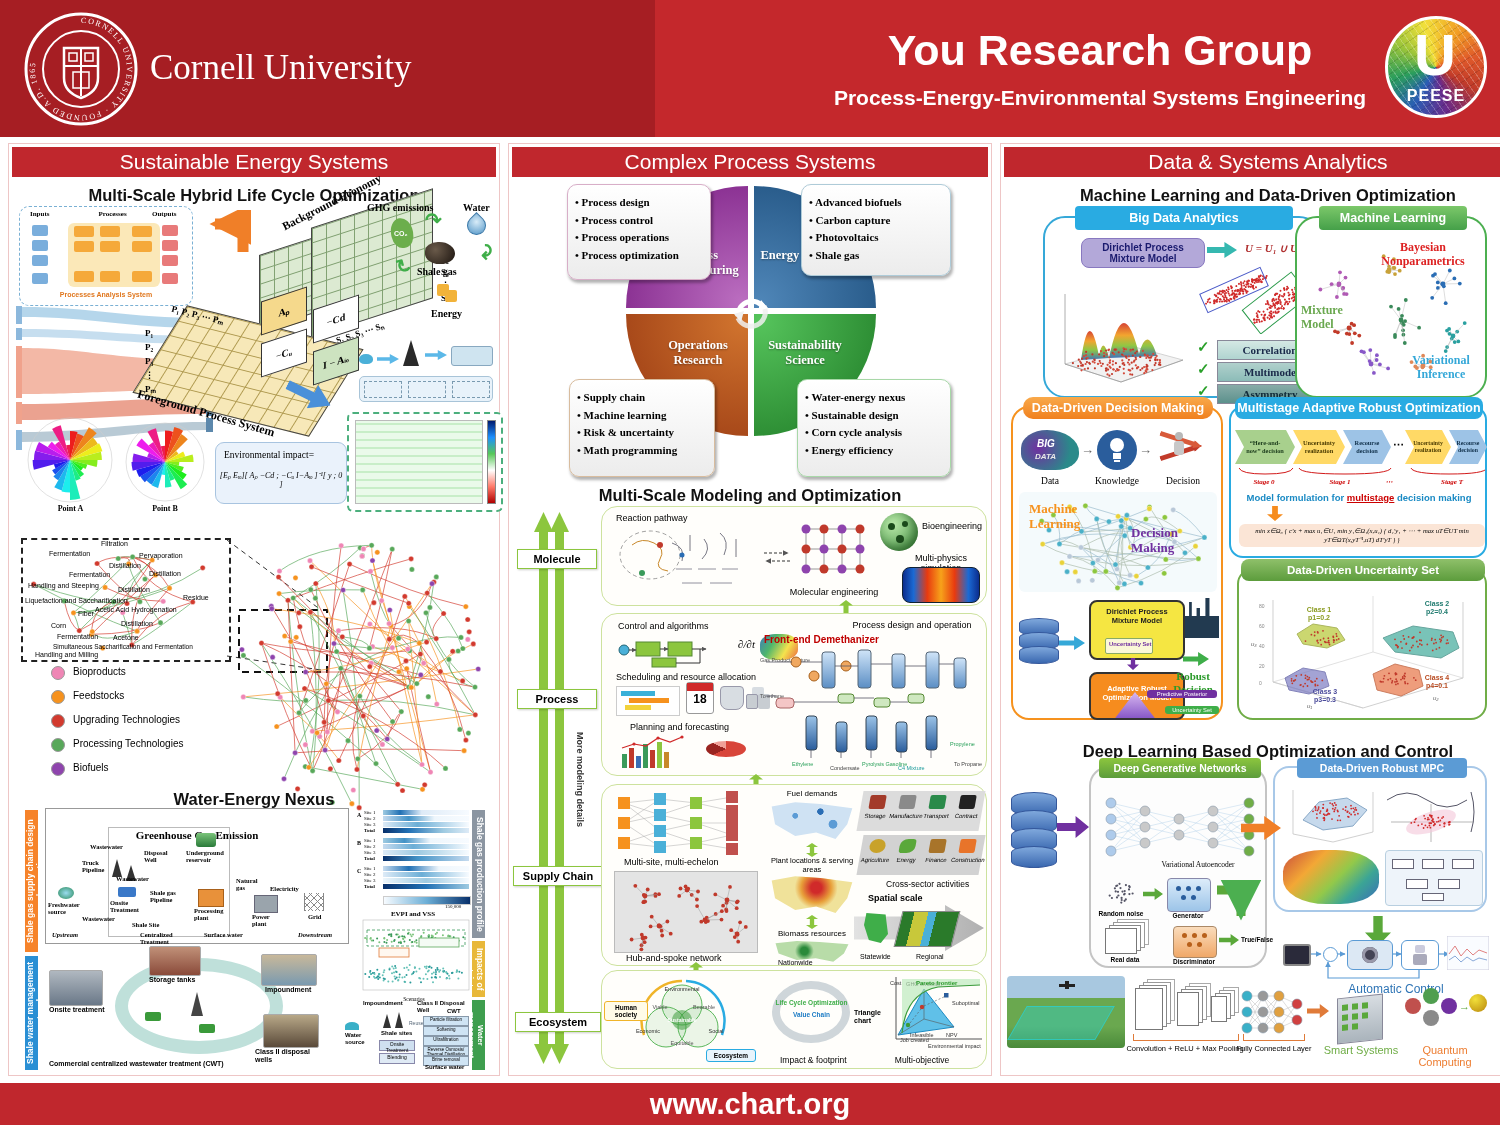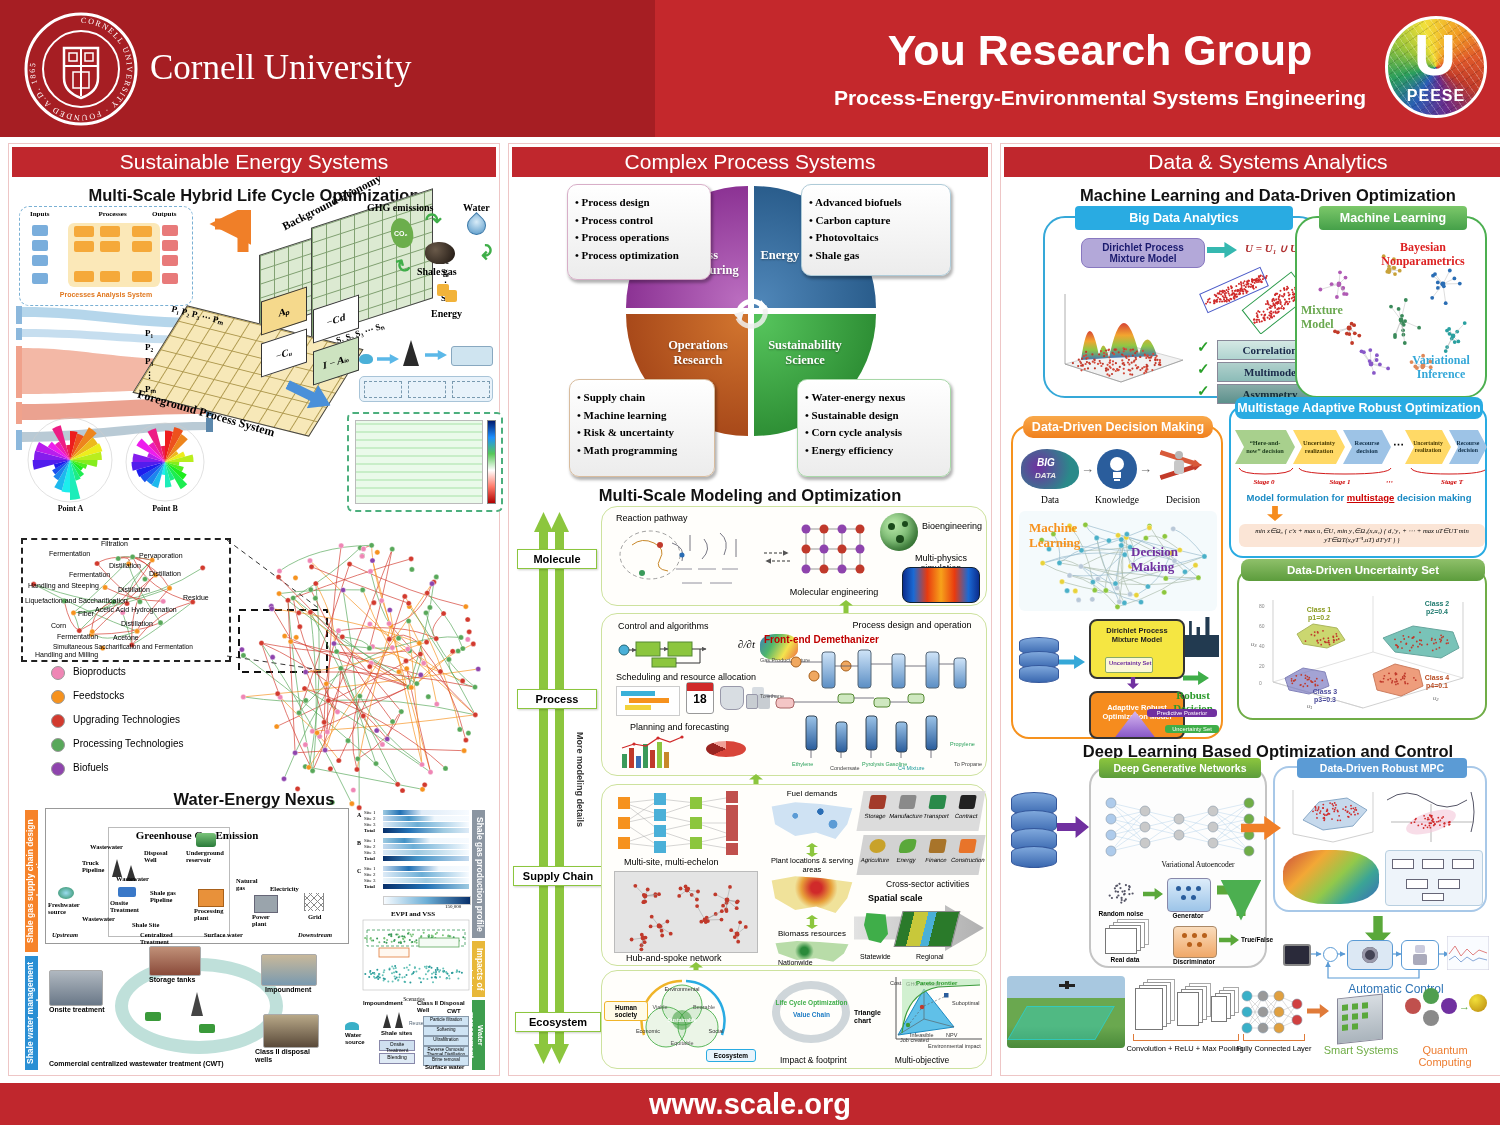--- a/index.html
+++ b/index.html
@@ -261,20 +261,24 @@
         <path d="M44 42L11.5 42.0A32.5 32.5 0 0 1 12.6 33.6Z" fill="hsl(270,85%,52%)"></path>
         <path d="M44 42L26.1 37.2A18.5 18.5 0 0 1 28.0 32.8Z" fill="hsl(285,85%,52%)"></path>
         <path d="M44 42L15.4 25.5A33.1 33.1 0 0 1 20.6 18.6Z" fill="hsl(300,85%,52%)"></path>
         <path d="M44 42L27.6 25.6A23.2 23.2 0 0 1 32.4 21.9Z" fill="hsl(315,85%,52%)"></path>
         <path d="M44 42L26.5 11.7A35.0 35.0 0 0 1 34.9 8.2Z" fill="hsl(330,85%,52%)"></path>
         <path d="M44 42L39.8 26.3A16.3 16.3 0 0 1 44.0 25.7Z" fill="hsl(345,85%,52%)"></path>
         <circle cx="44" cy="42" r="39" fill="none" stroke="#ccc" stroke-width="0.6"></circle>
       </svg>
     <div class="a b f8 ser tc" style="left:112px;top:360px;width:88px;">Point B</div>
 
+    <div class="a" style="left:206px;top:298px;width:130px;height:60px;background:#eaf2fb;border:1px solid #a8c4e0;border-radius:9px;">
+      <div class="a f95 ser" style="left:8px;top:7px;">Environmental impact=</div>
+      <div class="a f8 ser i tc" style="left:3px;top:26px;width:124px;">[Eₚ  Eᵢₒ][ Aₚ  −Cd ; −Cᵤ  I−Aᵢₒ ]⁻¹[ y ; 0 ]</div>
+    </div>
 
     <div class="fat" style="left:276px;top:238px;width:48px;height:26px;background:#4a90d9;transform:rotate(26deg);"></div>
 
     <div class="a" style="left:338px;top:268px;width:152px;height:96px;border:2px dashed #4caf7d;border-radius:6px;background:#fff;">
       <div class="a" style="left:6px;top:6px;width:126px;height:82px;background:repeating-linear-gradient(0deg,#eafaea 0 6px,#c8eec8 6px 8px),repeating-linear-gradient(90deg,rgba(120,200,120,.35) 0 14px,rgba(60,170,90,.45) 14px 20px,rgba(255,255,255,.5) 20px 30px);border:1px solid #bbb;"></div>
       <div class="a" style="left:138px;top:6px;width:7px;height:82px;background:linear-gradient(#001a6e,#1e90ff,#57c857,#ffffff,#ff7a6a,#b00000);border:1px solid #888;"></div>
     </div>
 
 
     <div class="a" style="left:12px;top:394px;width:206px;height:120px;border:2px dashed #222;background:#fff;overflow:hidden;">
@@ -2083,21 +2087,21 @@
           <circle cx="114.3" cy="130.5" r="1.9" fill="#e08858"></circle>
           <line x1="122" y1="130" x2="121.6" y2="129.9" stroke="#bbb" stroke-width="0.5"></line>
           <circle cx="121.6" cy="129.9" r="1.9" fill="#e08858"></circle>
           <circle cx="122" cy="130" r="2.4" fill="#e08858"></circle>
         </svg>
       <div class="a b f12 ser tc" style="left:66px;top:22px;width:120px;color:#d22;line-height:1.2;">Bayesian Nonparametrics</div>
       <div class="a b f12 ser" style="left:4px;top:86px;width:62px;color:#6aa84f;line-height:1.15;">Mixture Model</div>
       <div class="a b f12 ser tc" style="left:100px;top:136px;width:88px;color:#35a8d8;line-height:1.15;">Variational Inference</div>
     </div>
 
-    <div class="rbox" style="left:10px;top:262px;width:212px;height:314px;border:2px solid #f6921e;border-radius:18px;margin-top:19px;">
+    <div class="rbox" style="left:10px;top:262px;width:212px;height:314px;border:2px solid #f6921e;border-radius:18px;">
       <div class="pill f11" style="left:10px;top:-11px;width:190px;height:22px;line-height:22px;background:linear-gradient(#f9a94a,#f0801e);border-radius:10px;">Data-Driven Decision Making</div>
       <div class="a" style="left:8px;top:22px;width:58px;height:40px;background:radial-gradient(circle at 30% 45%,#7030a0,#2a8a8a 70%);border-radius:45% 55% 40% 40%;">
         <span class="a b i w f10" style="left:16px;top:8px;">BIG</span>
         <span class="a b i f8" style="left:14px;top:22px;color:#e8e8e8;">DATA</span>
       </div>
       <span class="a" style="left:68px;top:34px;color:#666;font-size:13px;">→</span>
       <div class="a" style="left:84px;top:22px;width:40px;height:40px;border-radius:50%;background:#2a5d9c;">
         <div class="a" style="left:13px;top:8px;width:14px;height:14px;border-radius:50%;background:#fff;"></div>
         <div class="a" style="left:16px;top:23px;width:8px;height:6px;background:#fff;"></div>
         <div class="a" style="left:17px;top:30px;width:6px;height:2px;background:#fff;"></div>
@@ -2776,16 +2780,16 @@
       <div class="a" style="left:18px;top:0;width:16px;height:16px;border-radius:50%;background:#4f9e4f;"></div>
       <div class="a" style="left:18px;top:22px;width:16px;height:16px;border-radius:50%;background:#8a8a8a;"></div>
       <div class="a" style="left:36px;top:10px;width:16px;height:16px;border-radius:50%;background:#7030a0;"></div>
       <span class="a" style="left:54px;top:12px;color:#5aa83a;font-size:11px;">→</span>
       <div class="a" style="left:64px;top:6px;width:18px;height:18px;border-radius:50%;background:radial-gradient(circle at 35% 30%,#f2e03a,#b8860b);"></div>
     </div>
     <div class="a tc" style="left:396px;top:900px;width:96px;font-size:11px;color:#ed7d31;">Quantum Computing</div>
   </div>
 
   <div class="a" style="left:0;top:1081px;width:1500px;height:44px;background:#c0272d;border-top:2px solid #fff;">
-    <div class="a b w tc" style="left:0;top:5px;width:1500px;font-size:29px;">www.scale.org</div>
+    <div class="a b w tc" style="left:0;top:5px;width:1500px;font-size:29px;">www.chart.org</div>
   </div>
 
 </div>
 
 </body></html>

